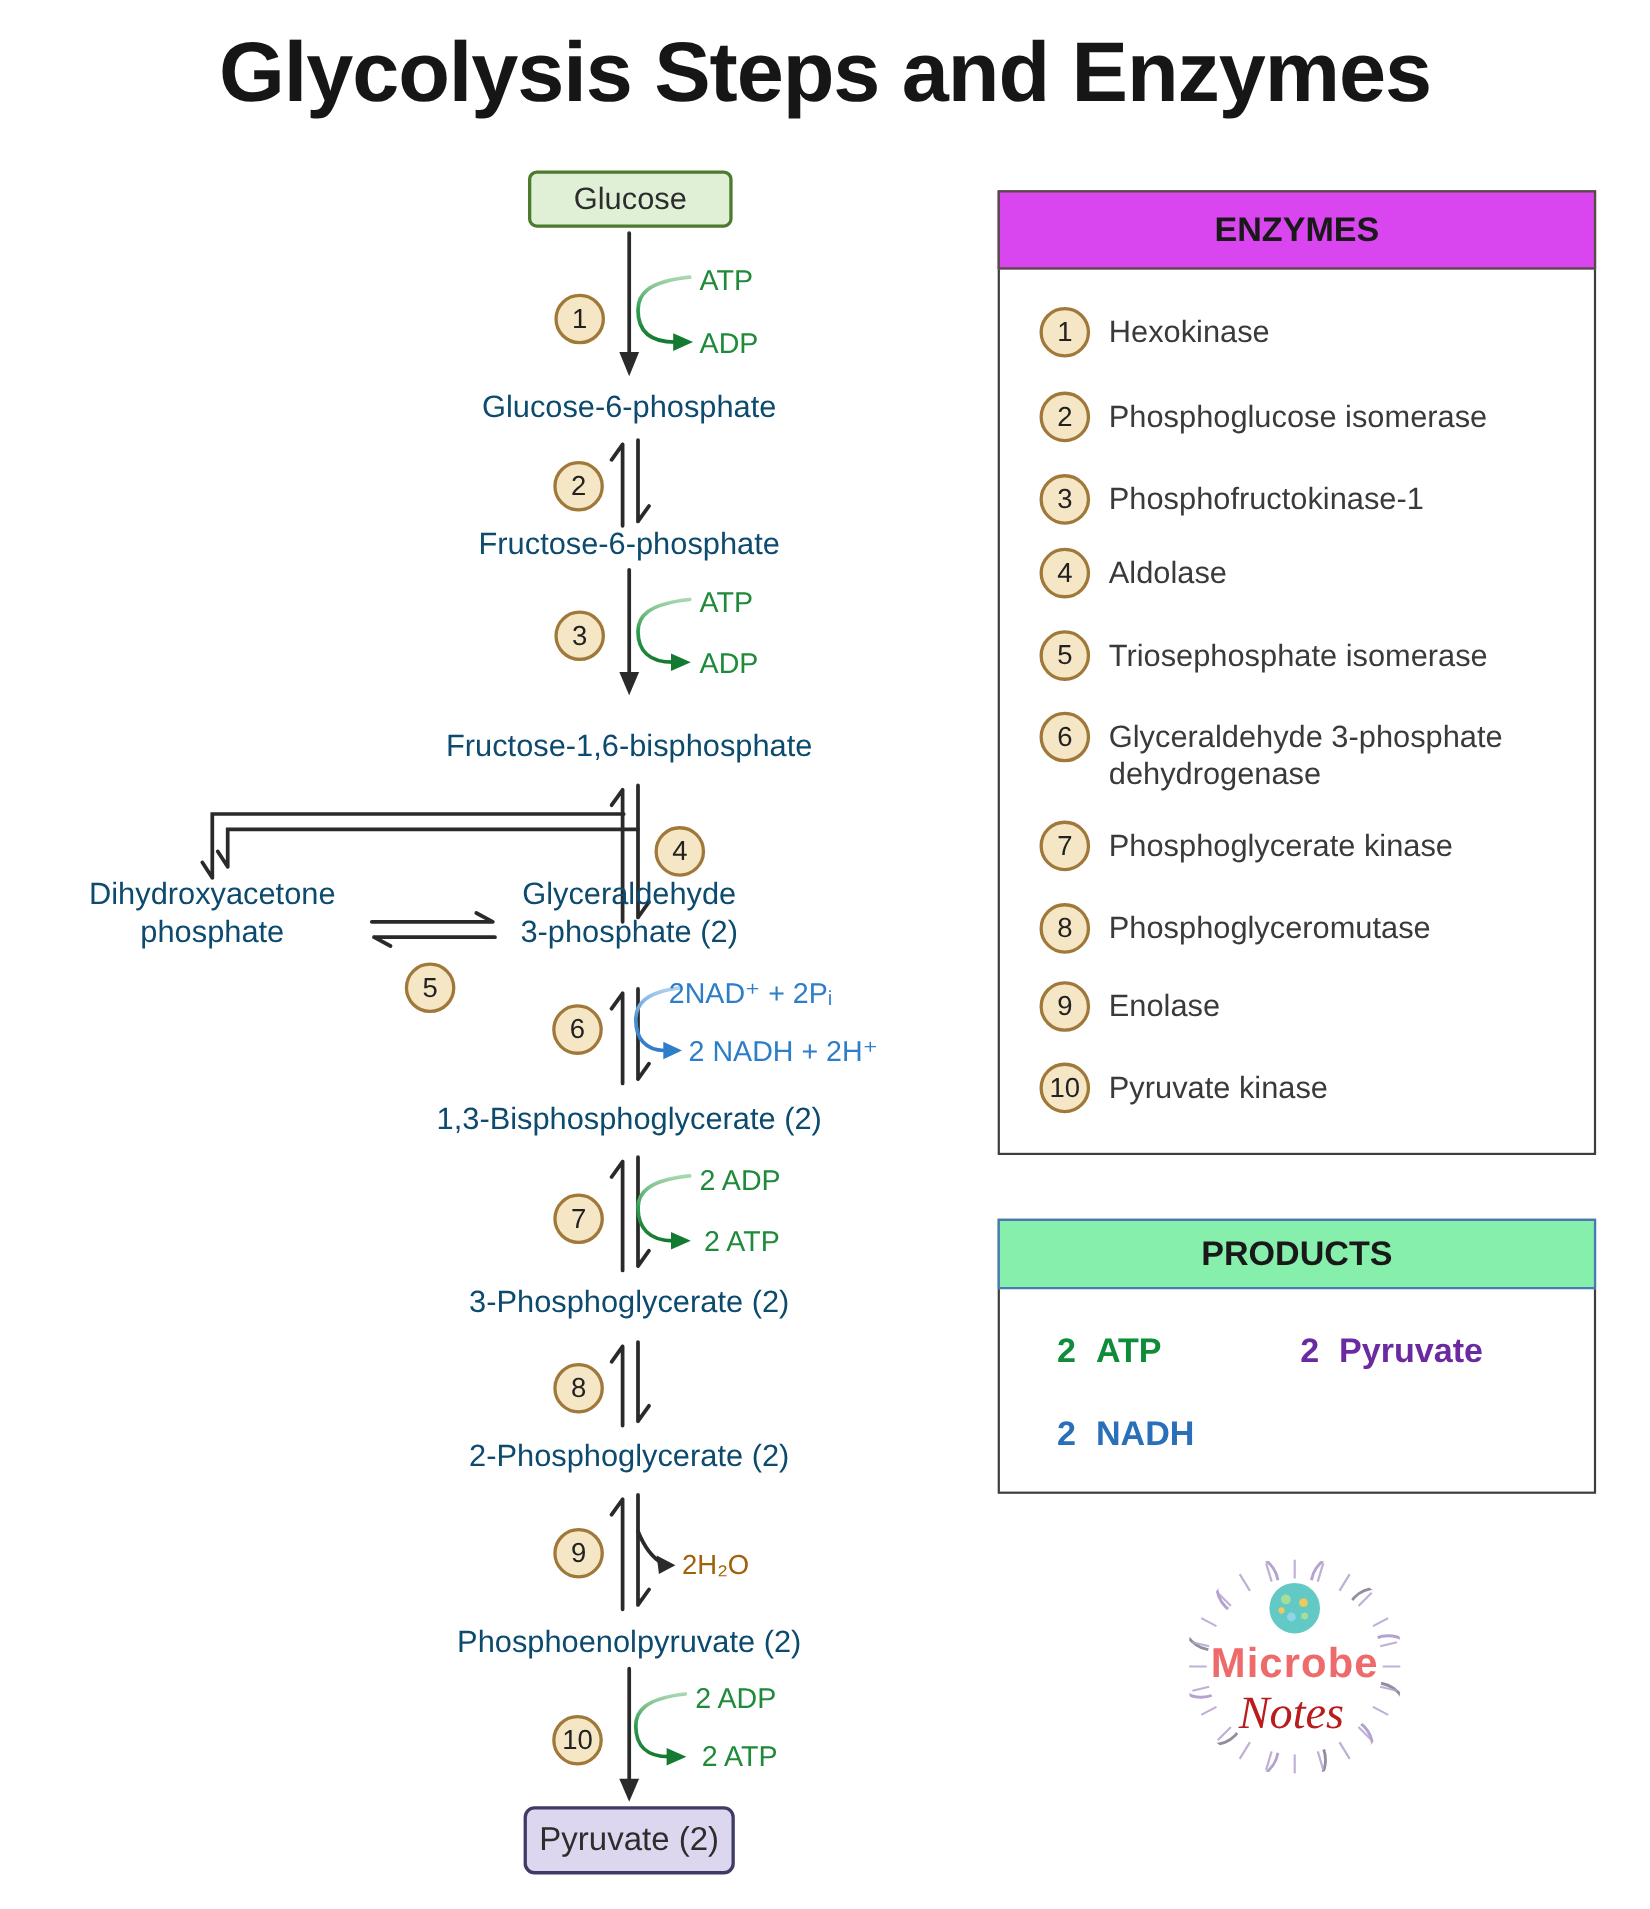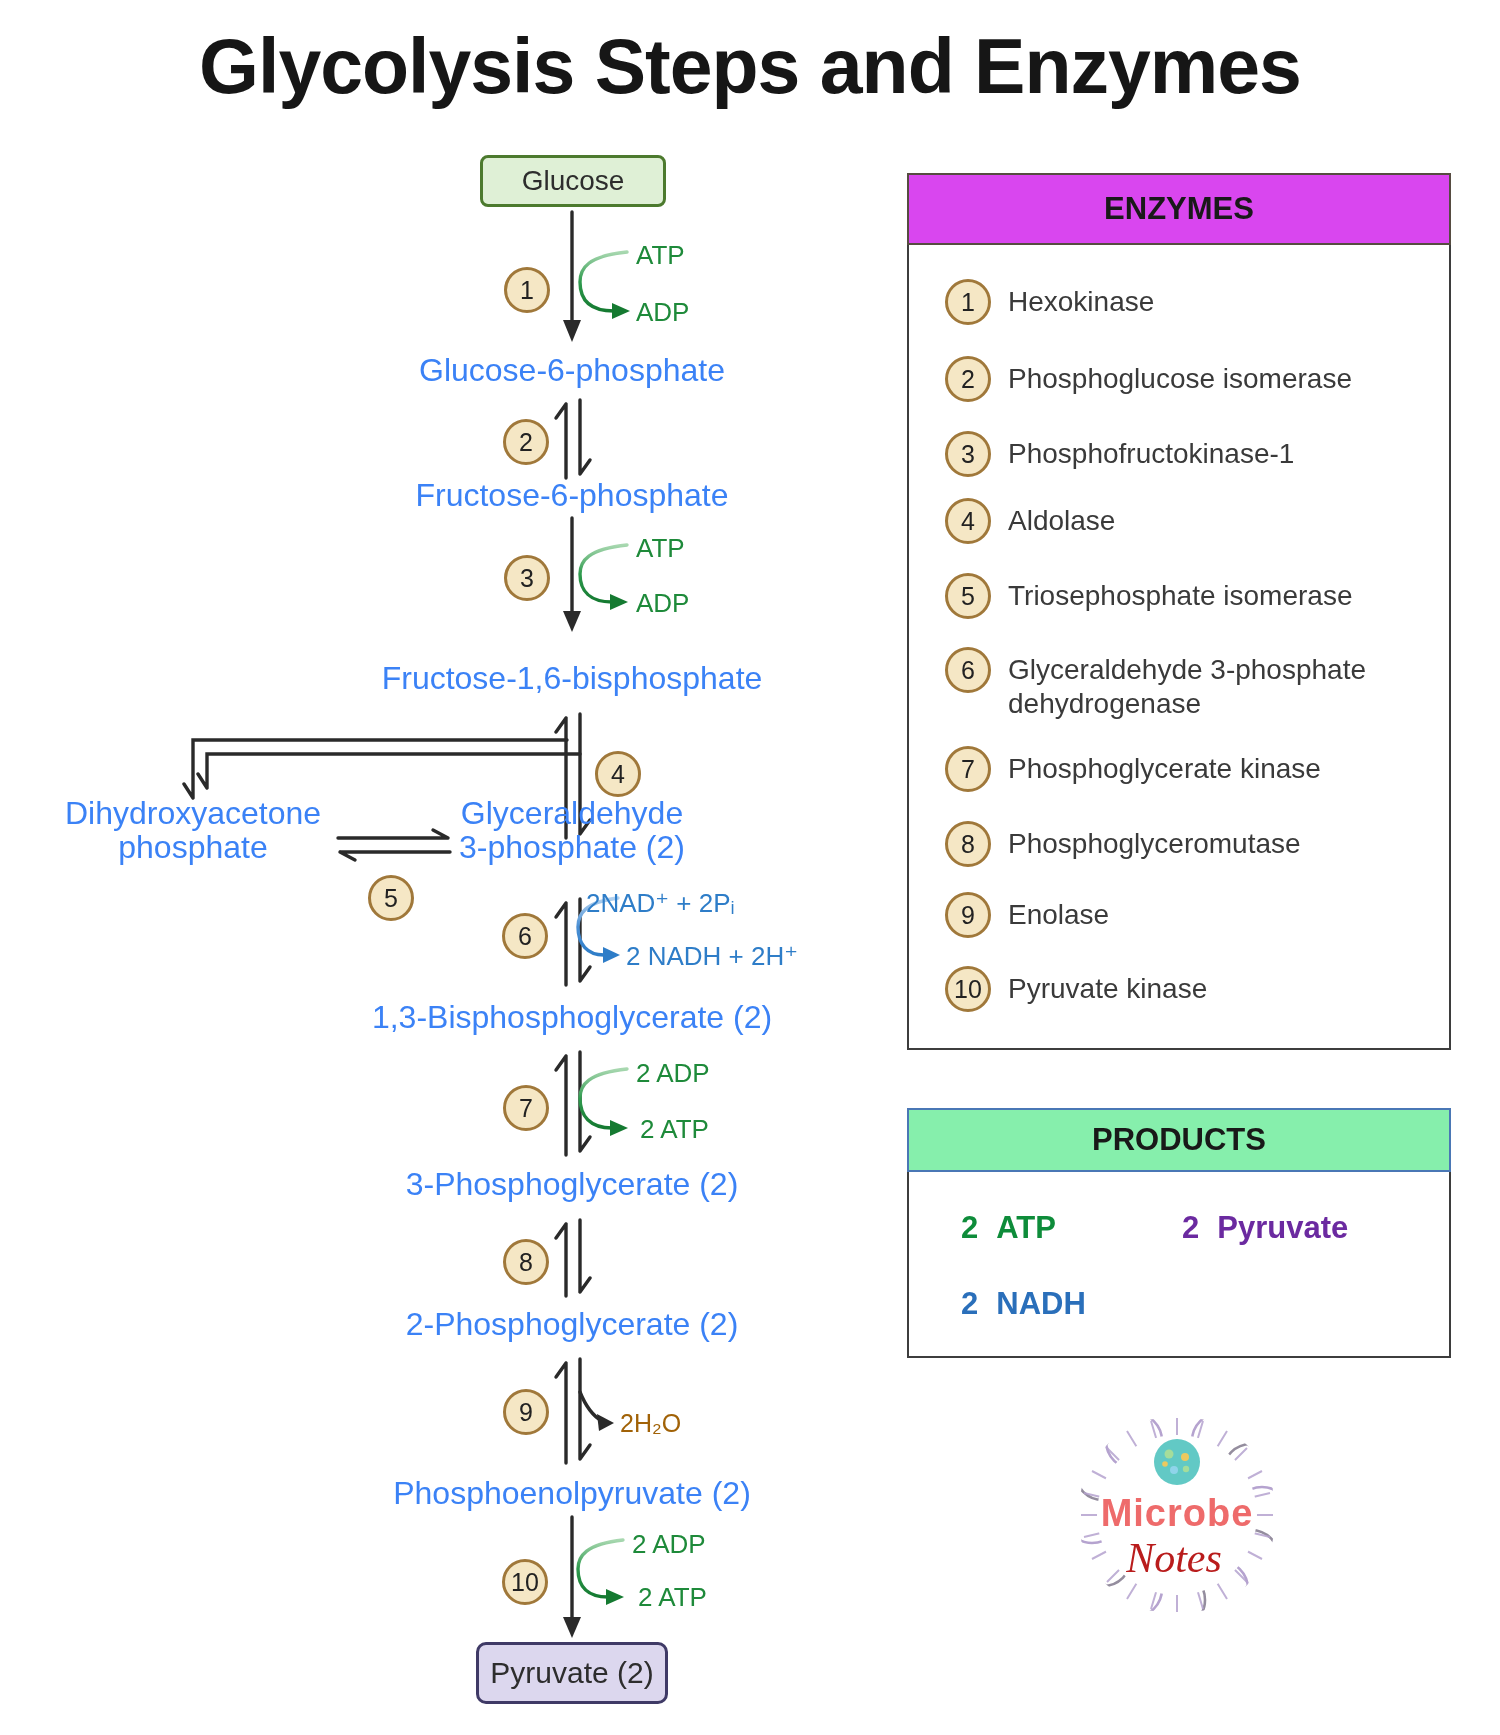--- a/index.html
+++ b/index.html
@@ -8,21 +8,21 @@
   .title{position:absolute;top:22px;left:0;width:100%;text-align:center;
          font-size:77px;font-weight:bold;color:#161616;letter-spacing:-1px;}
   
   .pbox{position:absolute;box-sizing:border-box;display:flex;align-items:center;justify-content:center;
         font-size:28px;color:#2d2d2d;}
   .glucose-box{left:480px;top:155px;width:186px;height:52px;background:#dff0d6;
                border:3px solid #4c7a2e;border-radius:8px;}
   .pyruvate-box{left:476px;top:1642px;width:192px;height:62px;background:#dcd7ee;
                 border:3.5px solid #3f3a66;border-radius:10px;font-size:30px;}
   
-  .met{position:absolute;transform:translate(-50%,-50%);font-size:32px;color:#3b82f6;white-space:nowrap;}
+  .met{position:absolute;transform:translate(-50%,-50%);font-size:28px;color:#0c4a6e;white-space:nowrap;}
   
   .cof{position:absolute;transform:translateY(-50%);font-size:26px;white-space:nowrap;}
   .cof.green{color:#1e8a3a;}
   .cof.blue{color:#2e7dc8;}
   .cof.black{color:#a16207;font-size:25px;}
   
   .scircle{position:absolute;transform:translate(-50%,-50%);width:46px;height:46px;border-radius:50%;
            background:#f5e7c5;border:3px solid #a0783a;box-sizing:border-box;
            display:flex;align-items:center;justify-content:center;font-size:25px;color:#222;}
   
@@ -157,21 +157,21 @@
   <div class="met" style="left:572px;top:847px">3-phosphate (2)</div>
   <div class="met" style="left:572px;top:1017px">1,3-Bisphosphoglycerate (2)</div>
   <div class="met" style="left:572px;top:1184px">3-Phosphoglycerate (2)</div>
   <div class="met" style="left:572px;top:1324px">2-Phosphoglycerate (2)</div>
   <div class="met" style="left:572px;top:1493px">Phosphoenolpyruvate (2)</div>
 
   <div class="cof green" style="left:636px;top:255px">ATP</div>
   <div class="cof green" style="left:636px;top:312px">ADP</div>
   <div class="cof green" style="left:636px;top:548px">ATP</div>
   <div class="cof green" style="left:636px;top:603px">ADP</div>
-  <div class="cof blue" style="left:586px;top:903px">2NAD⁺ + 2Pᵢ</div>
+  <div class="cof blue" style="left:608px;top:903px">2NAD⁺ + 2Pᵢ</div>
   <div class="cof blue" style="left:626px;top:956px">2 NADH + 2H⁺</div>
   <div class="cof green" style="left:636px;top:1073px">2 ADP</div>
   <div class="cof green" style="left:640px;top:1129px">2 ATP</div>
   <div class="cof black" style="left:620px;top:1423px">2H₂O</div>
   <div class="cof green" style="left:632px;top:1544px">2 ADP</div>
   <div class="cof green" style="left:638px;top:1597px">2 ATP</div>
 
   <div class="scircle" style="left:527px;top:290px">1</div>
   <div class="scircle" style="left:526px;top:442px">2</div>
   <div class="scircle" style="left:527px;top:578px">3</div>

